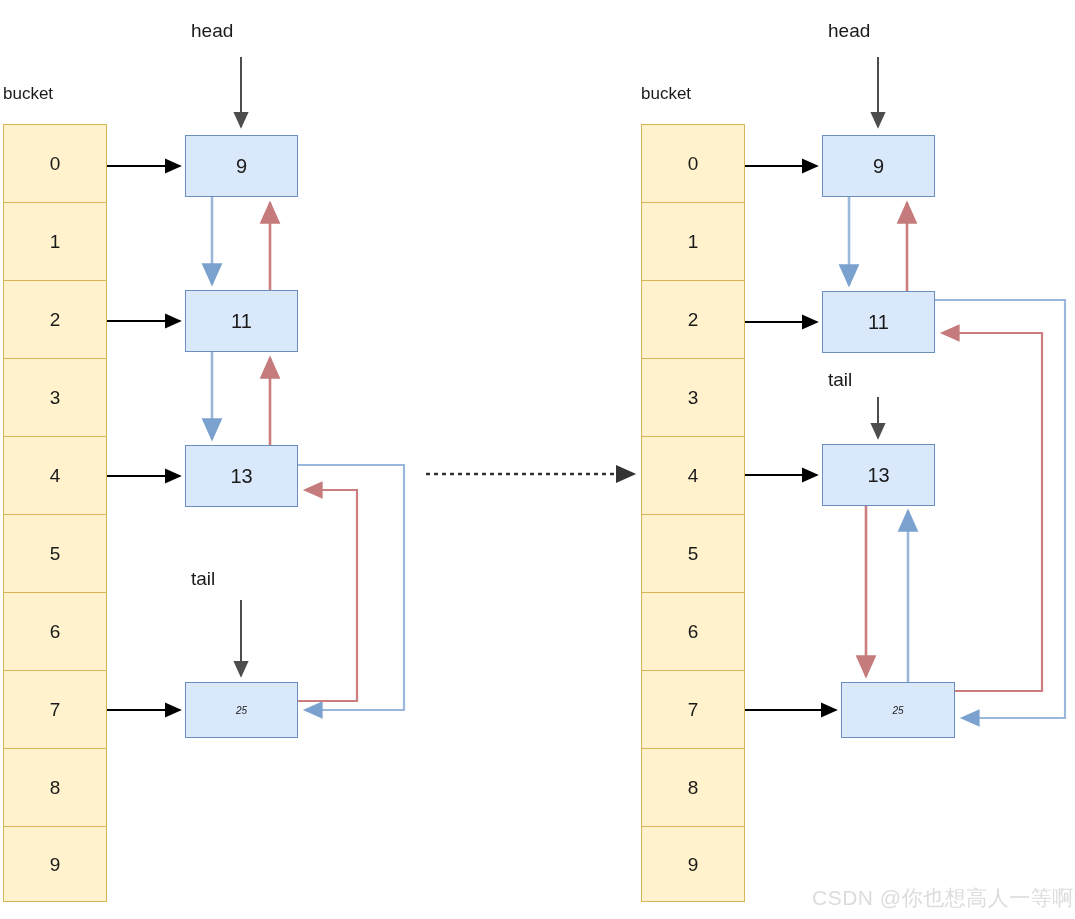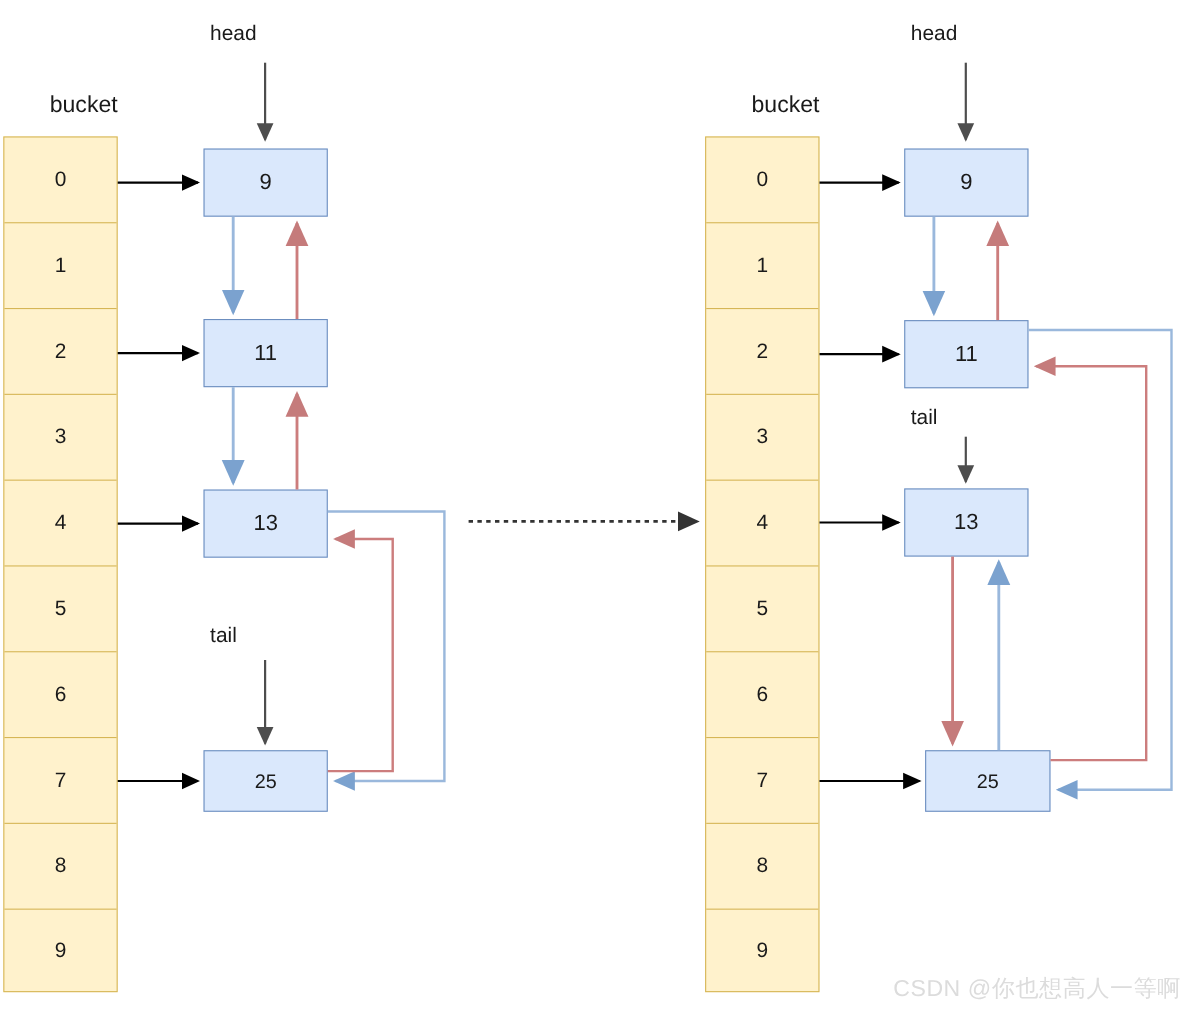--- a/index.html
+++ b/index.html
@@ -37,37 +37,37 @@
     border-bottom: 1px solid #d6b656;
     display: flex;
     align-items: center;
     justify-content: center;
     font-size: 19px;
     color: #1a1a1a;
   }
   .bucket-cell.last { border-bottom: none; }
   .bucket-caption {
     position: absolute;
-    font-size: 21px;
-    color: #1a1a1a;
-    text-align: right;
+    font-size: 17px;
+    color: #1a1a1a;
+    text-align: left;
     white-space: nowrap;
   }
   .node {
     position: absolute;
     box-sizing: border-box;
     background: #dae8fc;
     border: 1px solid #6c8ebf;
     display: flex;
     align-items: center;
     justify-content: center;
     font-size: 20px;
     color: #1a1a1a;
   }
-  .node.small-label { font-size: 18px; }
+  .node.small-label { font-size: 10px; font-style: italic; }
   .ptr-label {
     position: absolute;
     font-size: 19px;
     color: #1a1a1a;
     text-align: left;
     white-space: nowrap;
   }
   .watermark {
     position: absolute;
     font-size: 21px;

